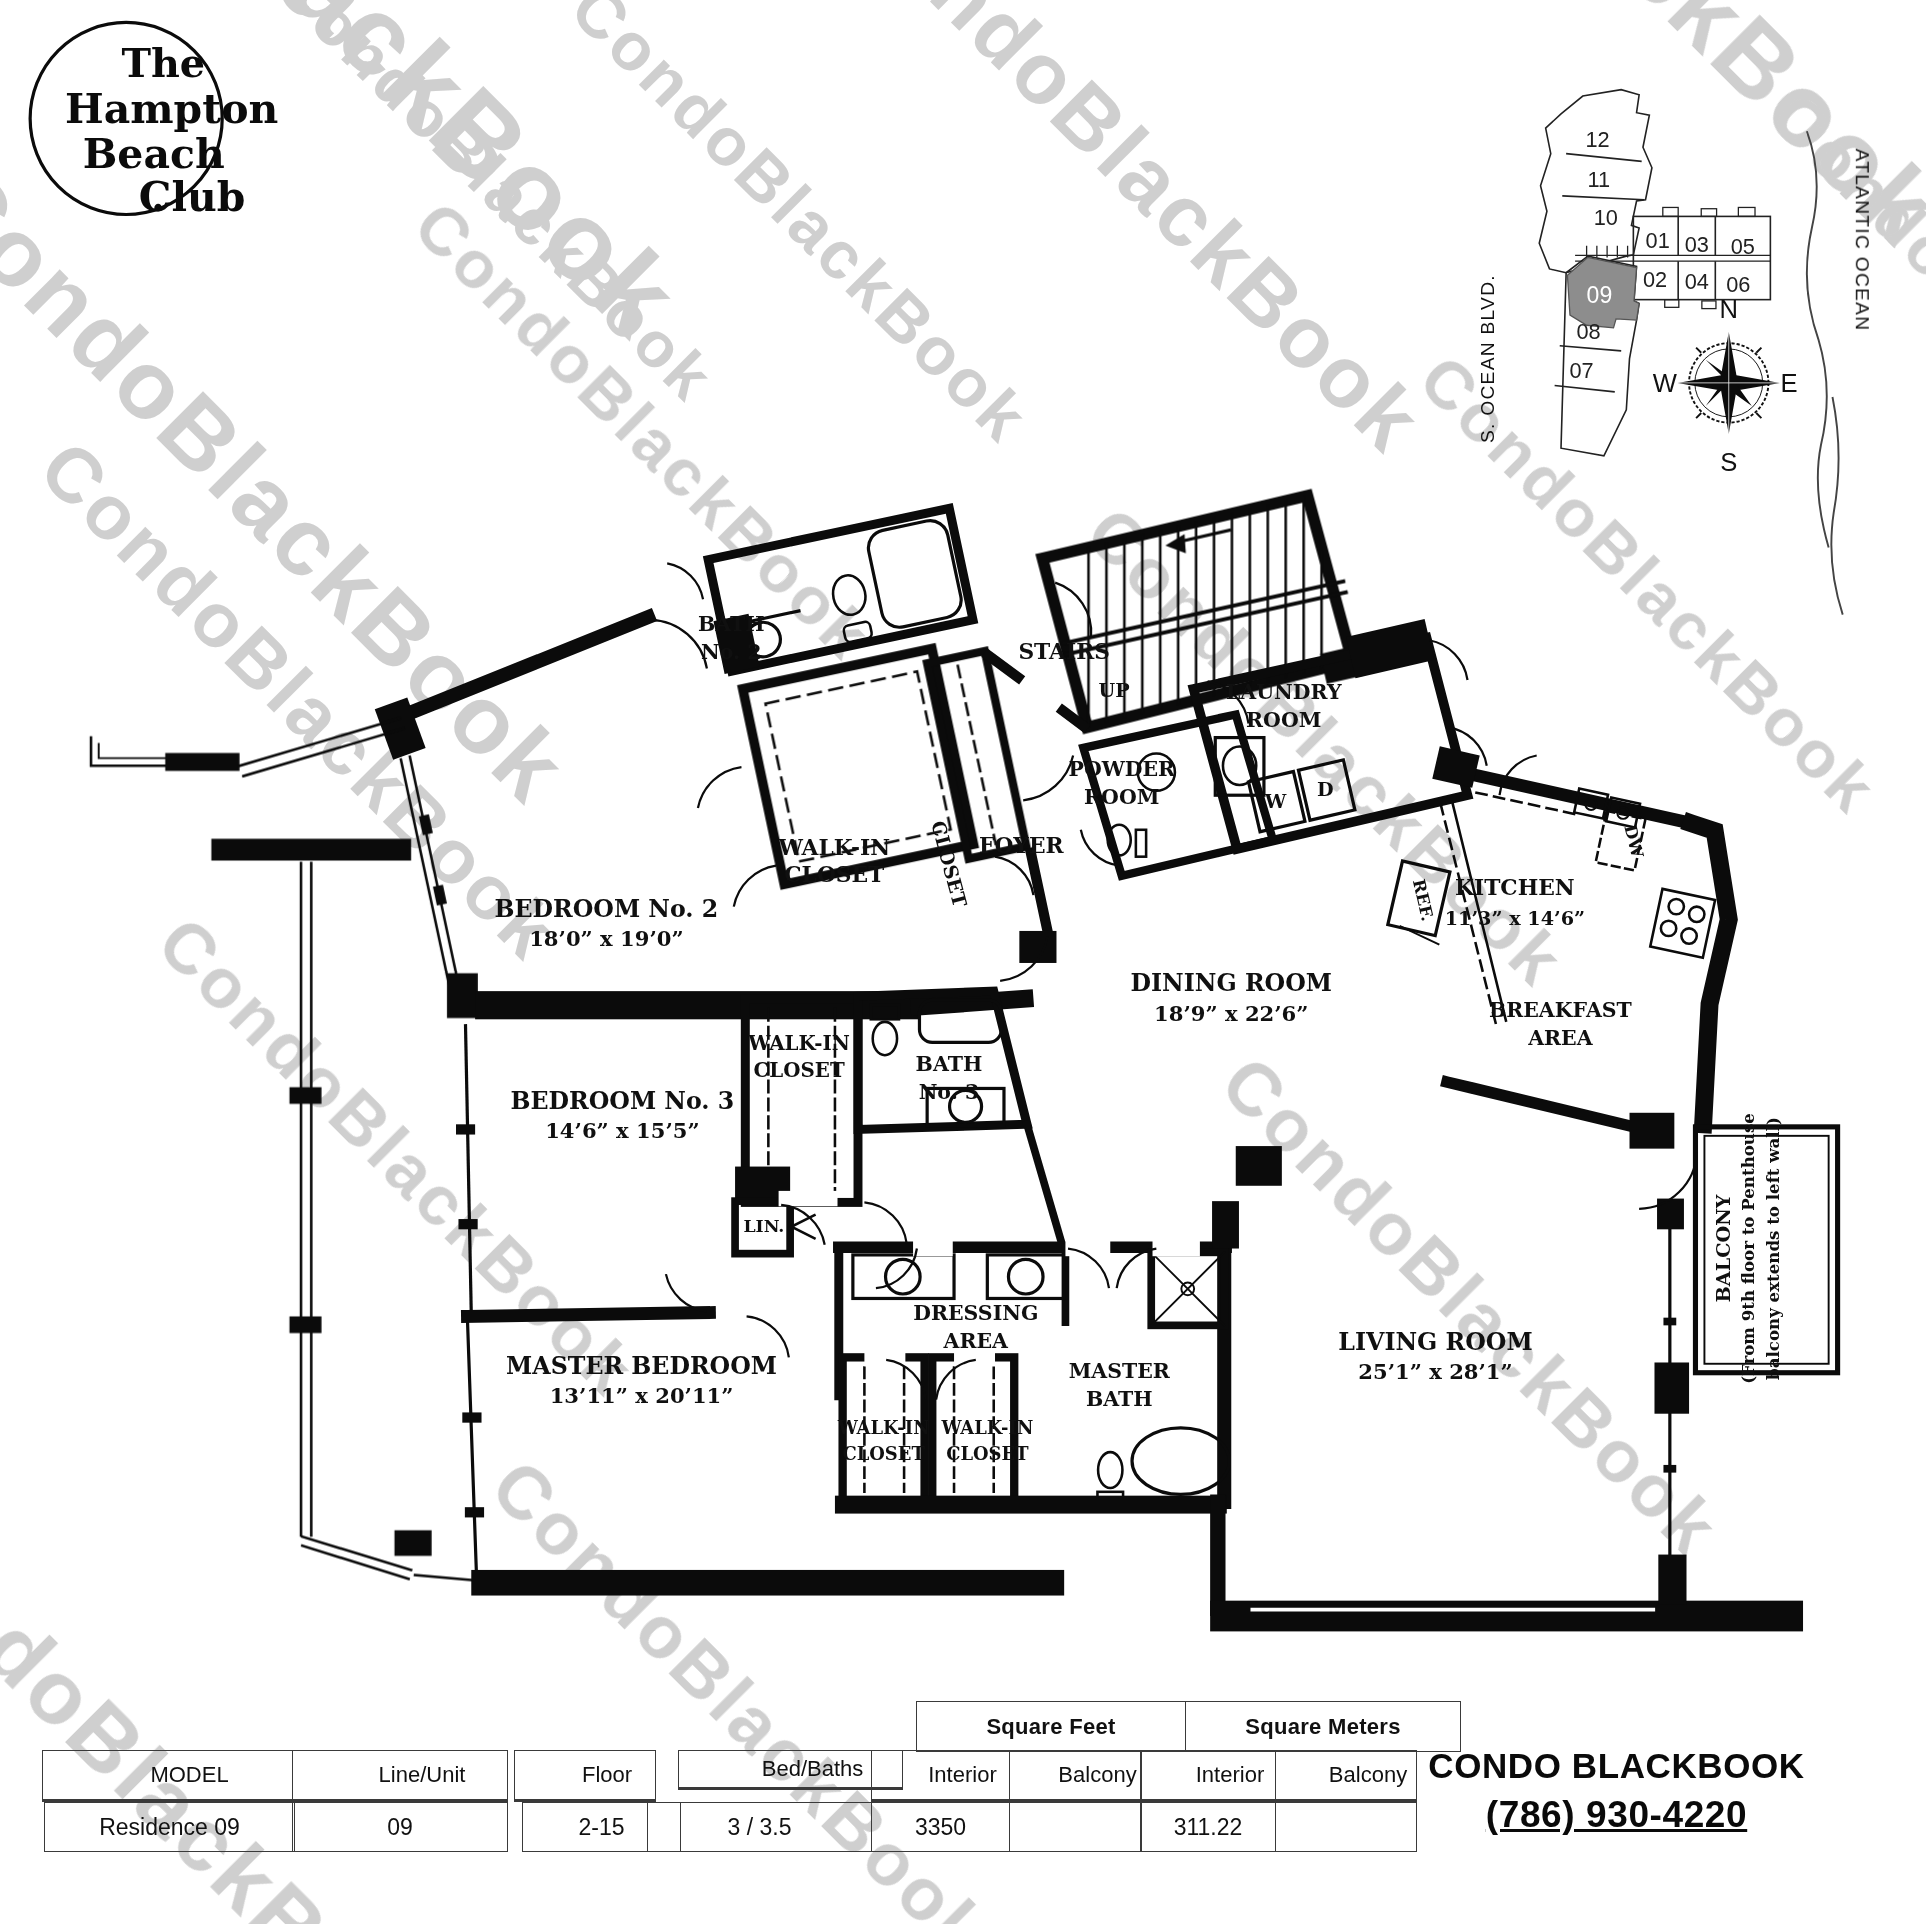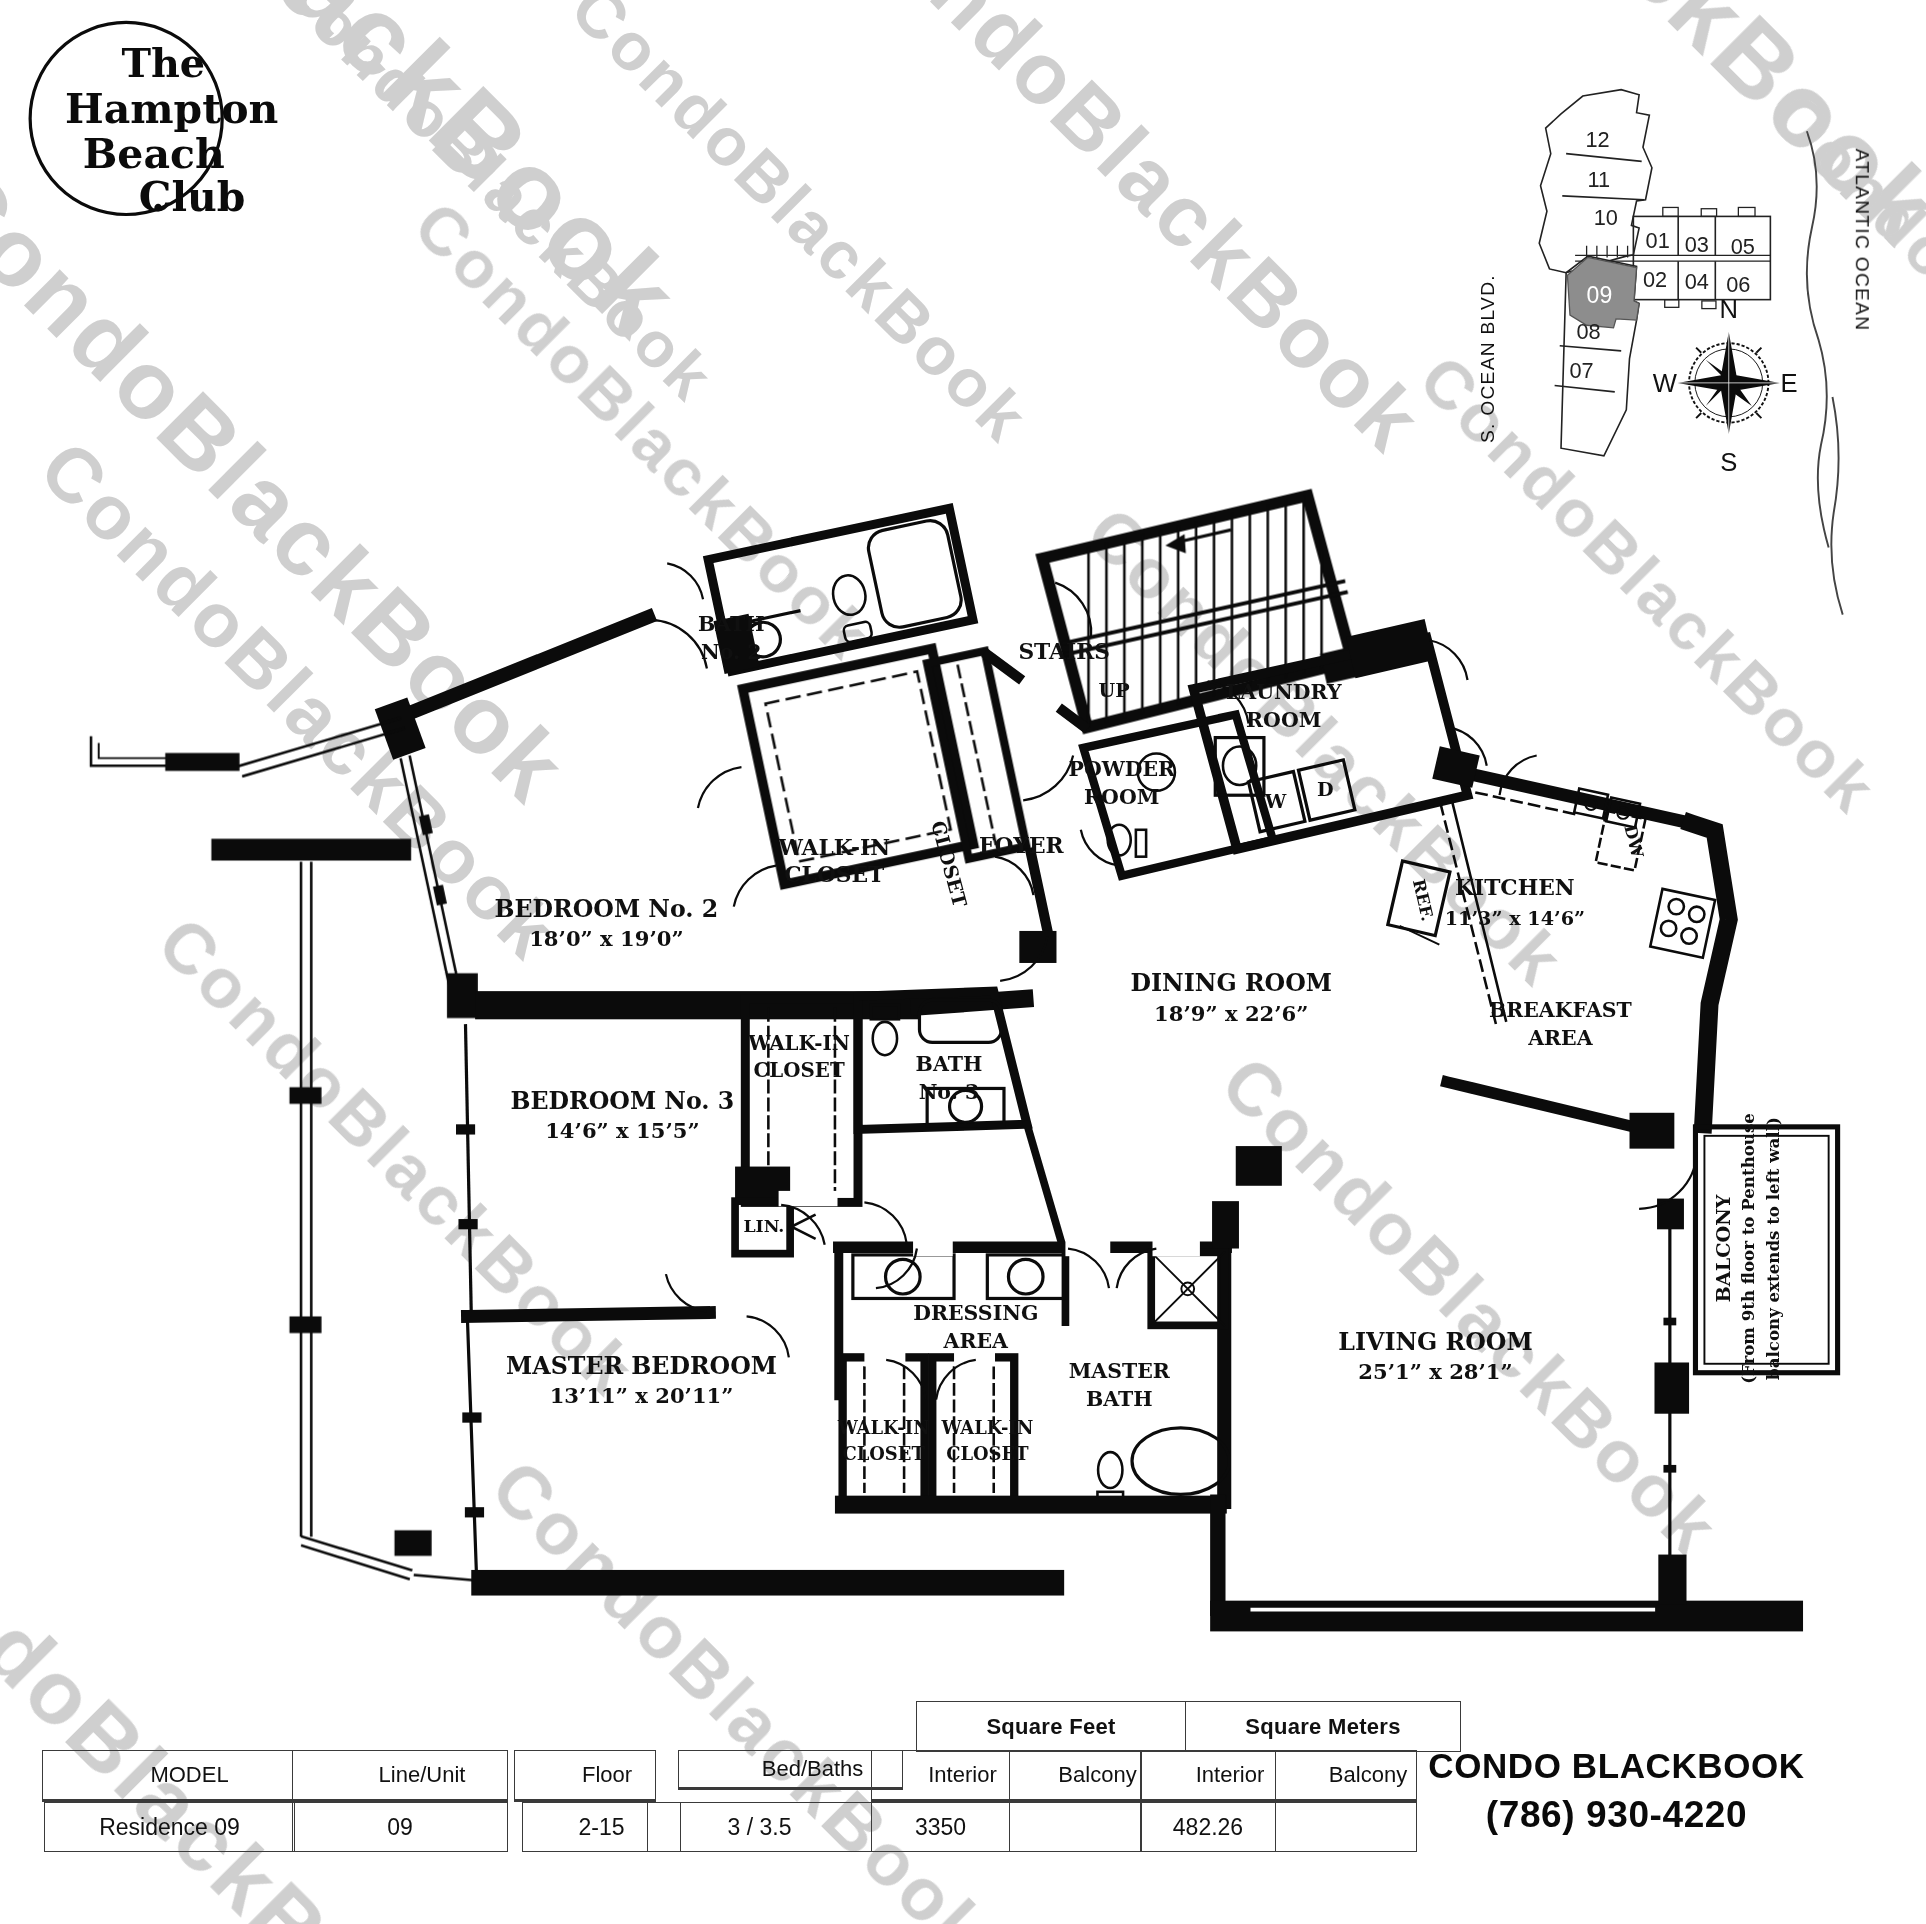--- a/index.html
+++ b/index.html
@@ -9,21 +9,21 @@
   
   .tblwrap{position:absolute;left:42px;top:1701px;width:1374px;height:151px;}
   .cell{position:absolute;box-sizing:border-box;display:flex;align-items:center;justify-content:center;
         border:1.3px solid #3a3a3a;font:500 22px "Liberation Sans",sans-serif;color:#111;background:transparent;}
   .ghead{font-weight:700;letter-spacing:0.3px;margin-left:45px;}
   .hrow{border-bottom:3.2px solid #3a3a3a;padding-left:44px;}
   .drow{font-weight:400;font-size:23px;}
   
   .brand{position:absolute;left:1386px;top:1746px;width:461px;text-align:center;color:#0a0a0a;}
   .brand .l1{font:800 35px "Liberation Sans",sans-serif;letter-spacing:0.6px;}
-  .brand .l2{font:800 37px "Liberation Sans",sans-serif;margin-top:7.7px;letter-spacing:0.6px;}
+  .brand .l2{font:800 37px "Liberation Sans",sans-serif;margin-top:7.7px;letter-spacing:0.6px;text-decoration:underline;}
 </style>
 </head>
 <body>
 
 <div class="page">
 
 <svg id="plan" width="1926" height="1924" viewBox="0 0 3008 3005" xmlns="http://www.w3.org/2000/svg" style="position:absolute;left:0;top:0">
 
   <g id="wm-layer" font-family="Liberation Sans, sans-serif" font-weight="600" opacity="0.8">
         <text transform="translate(310,-140) rotate(45)" font-size="175" fill="#c4c4c4" letter-spacing="6">BlackBook</text>
@@ -367,21 +367,21 @@
   <div class="cell hrow" style="left:967px;top:49px;width:133px;height:52px">Balcony</div>
   <div class="cell hrow" style="left:1098px;top:49px;width:136px;height:52px">Interior</div>
   <div class="cell hrow" style="left:1233px;top:49px;width:142px;height:52px">Balcony</div>
 
   <div class="cell drow" style="left:2px;top:101px;width:251px;height:50px">Residence 09</div>
   <div class="cell drow" style="left:250px;top:101px;width:216px;height:50px">09</div>
   <div class="cell drow" style="left:480px;top:101px;width:159px;height:50px">2-15</div>
   <div class="cell drow" style="left:605px;top:101px;width:225px;height:50px">3 / 3.5</div>
   <div class="cell drow" style="left:829px;top:101px;width:139px;height:50px">3350</div>
   <div class="cell drow" style="left:967px;top:101px;width:133px;height:50px"></div>
-  <div class="cell drow" style="left:1098px;top:101px;width:136px;height:50px">482.26</div>
+  <div class="cell drow" style="left:1098px;top:101px;width:136px;height:50px">311.22</div>
   <div class="cell drow" style="left:1233px;top:101px;width:142px;height:50px"></div>
 </div>
 
 <div class="brand">
   <div class="l1">CONDO BLACKBOOK</div>
   <div class="l2">(786) 930-4220</div>
 </div>
 
 </div>
 

